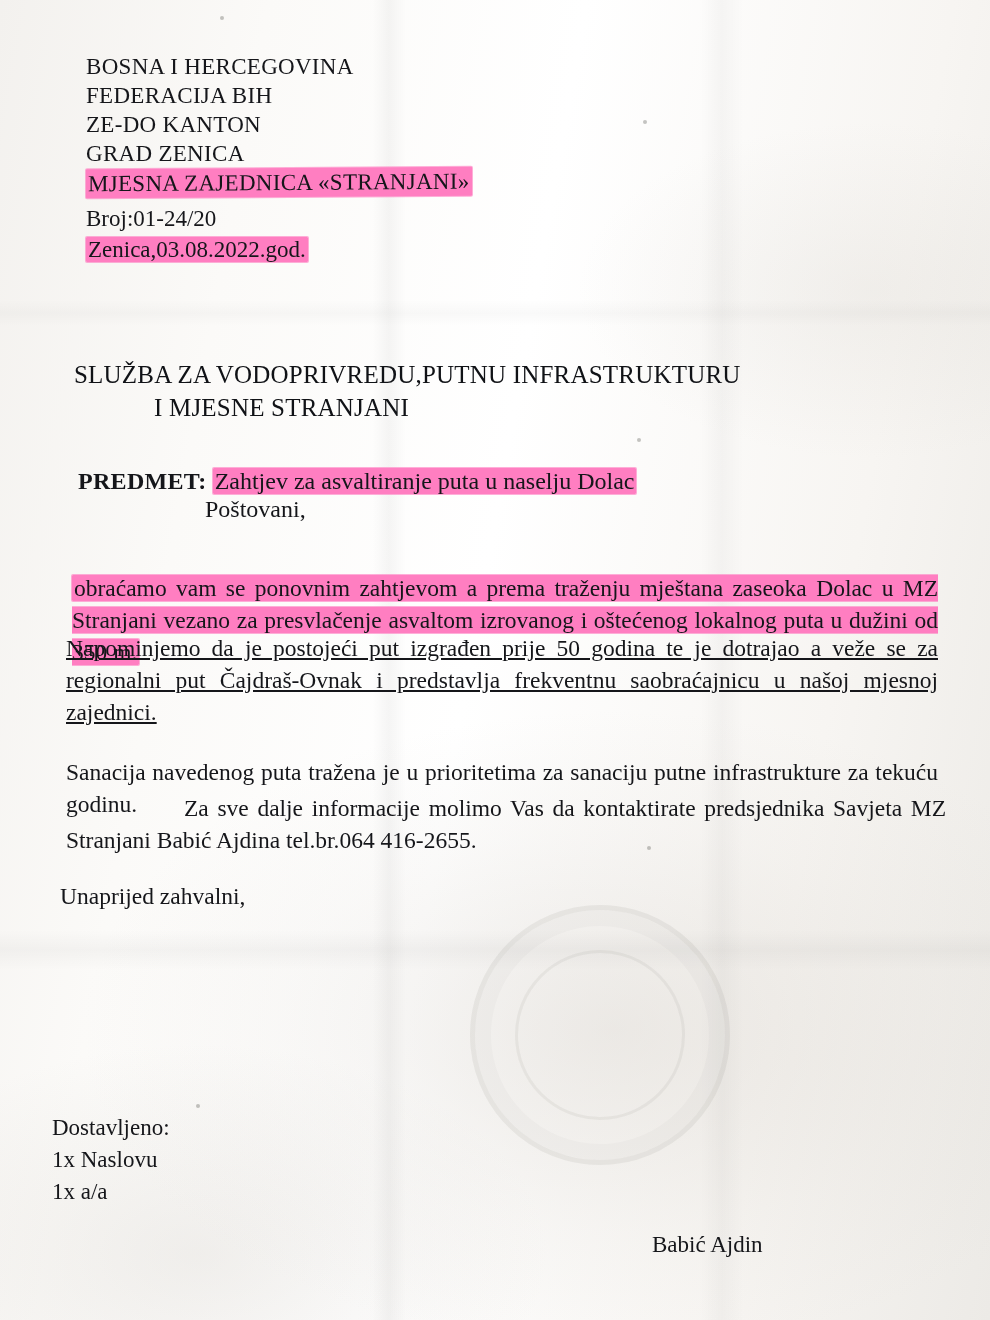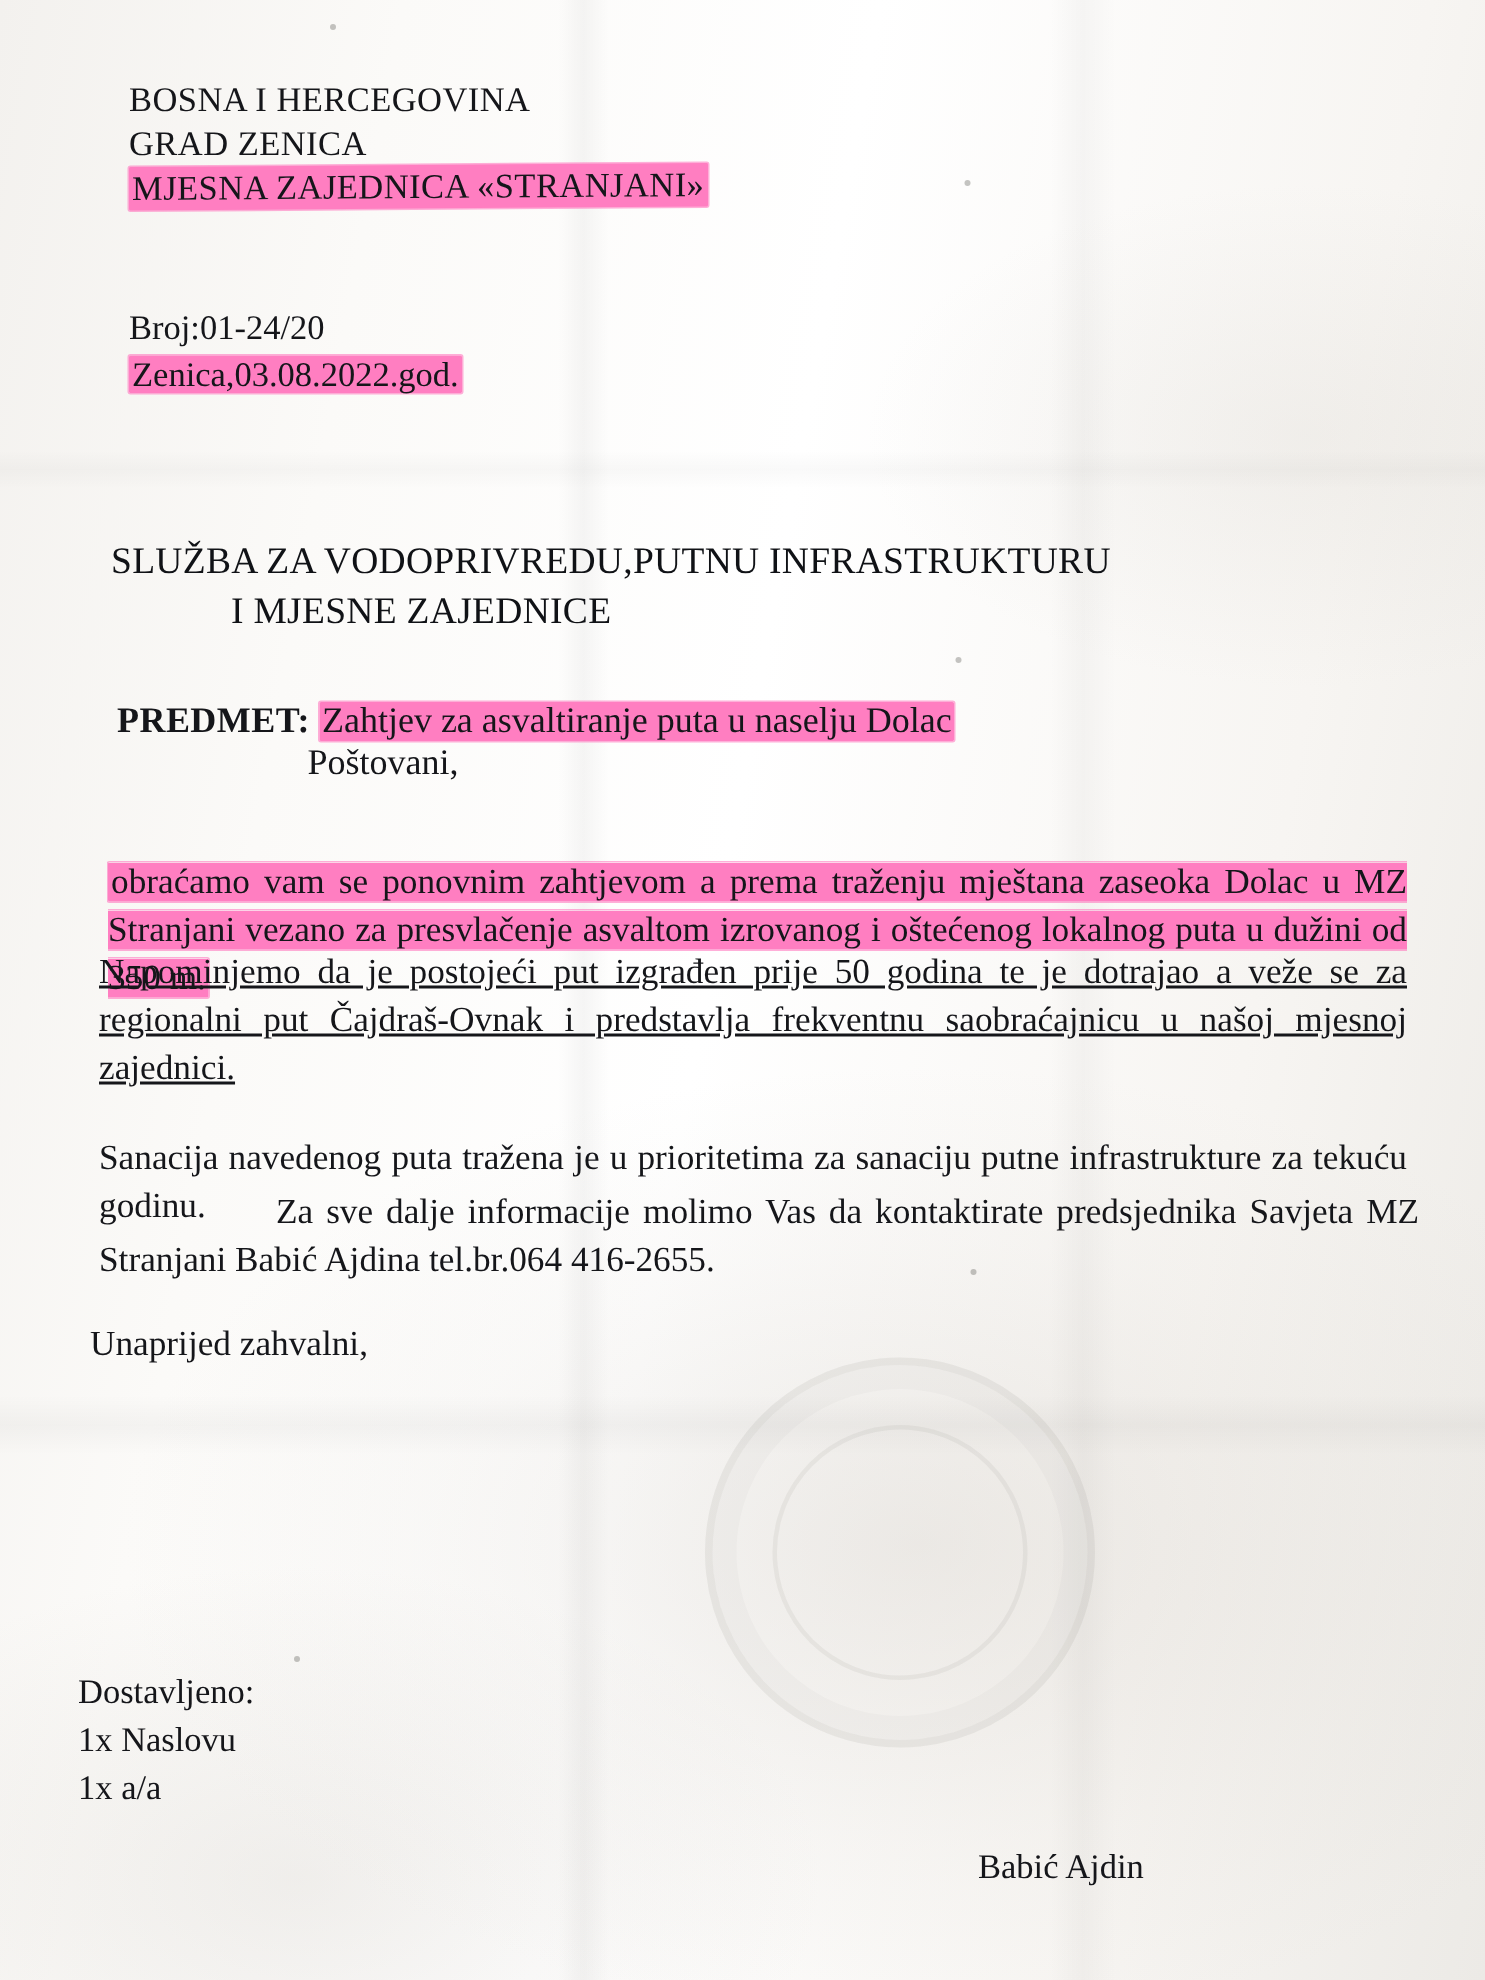--- a/index.html
+++ b/index.html
@@ -200,36 +200,38 @@
   <div class="speck" style="left:220px; top:16px; width:4px; height:4px;"></div>
   <div class="speck" style="left:643px; top:120px; width:4px; height:4px;"></div>
   <div class="speck" style="left:637px; top:438px; width:4px; height:4px;"></div>
   <div class="speck" style="left:647px; top:846px; width:4px; height:4px;"></div>
   <div class="speck" style="left:196px; top:1104px; width:4px; height:4px;"></div>
 
   <div class="content">
 
     <div class="header-block">
       <div>BOSNA I HERCEGOVINA</div>
+      <div>FEDERACIJA BIH</div>
+      <div>ZE-DO KANTON</div>
       <div>GRAD ZENICA</div>
       <div>
         <span class="hl mz-line">MJESNA ZAJEDNICA «STRANJANI»</span>
       </div>
     </div>
 
     <div class="ref-block">
       <div>Broj:01-24/20</div>
       <div>
         <span class="hl">Zenica,03.08.2022.god.</span>
       </div>
     </div>
 
     <div class="title-block">
       <div>SLUŽBA ZA VODOPRIVREDU,PUTNU INFRASTRUKTURU</div>
-      <div class="title-line2">I MJESNE ZAJEDNICE</div>
+      <div class="title-line2">I MJESNE STRANJANI</div>
     </div>
 
     <div class="subject-row">
       <b>PREDMET:</b>
       <span class="hl">Zahtjev za asvaltiranje puta u naselju Dolac</span>
     </div>
 
     <div class="salutation">Poštovani,</div>
 
     <div class="para p1">

